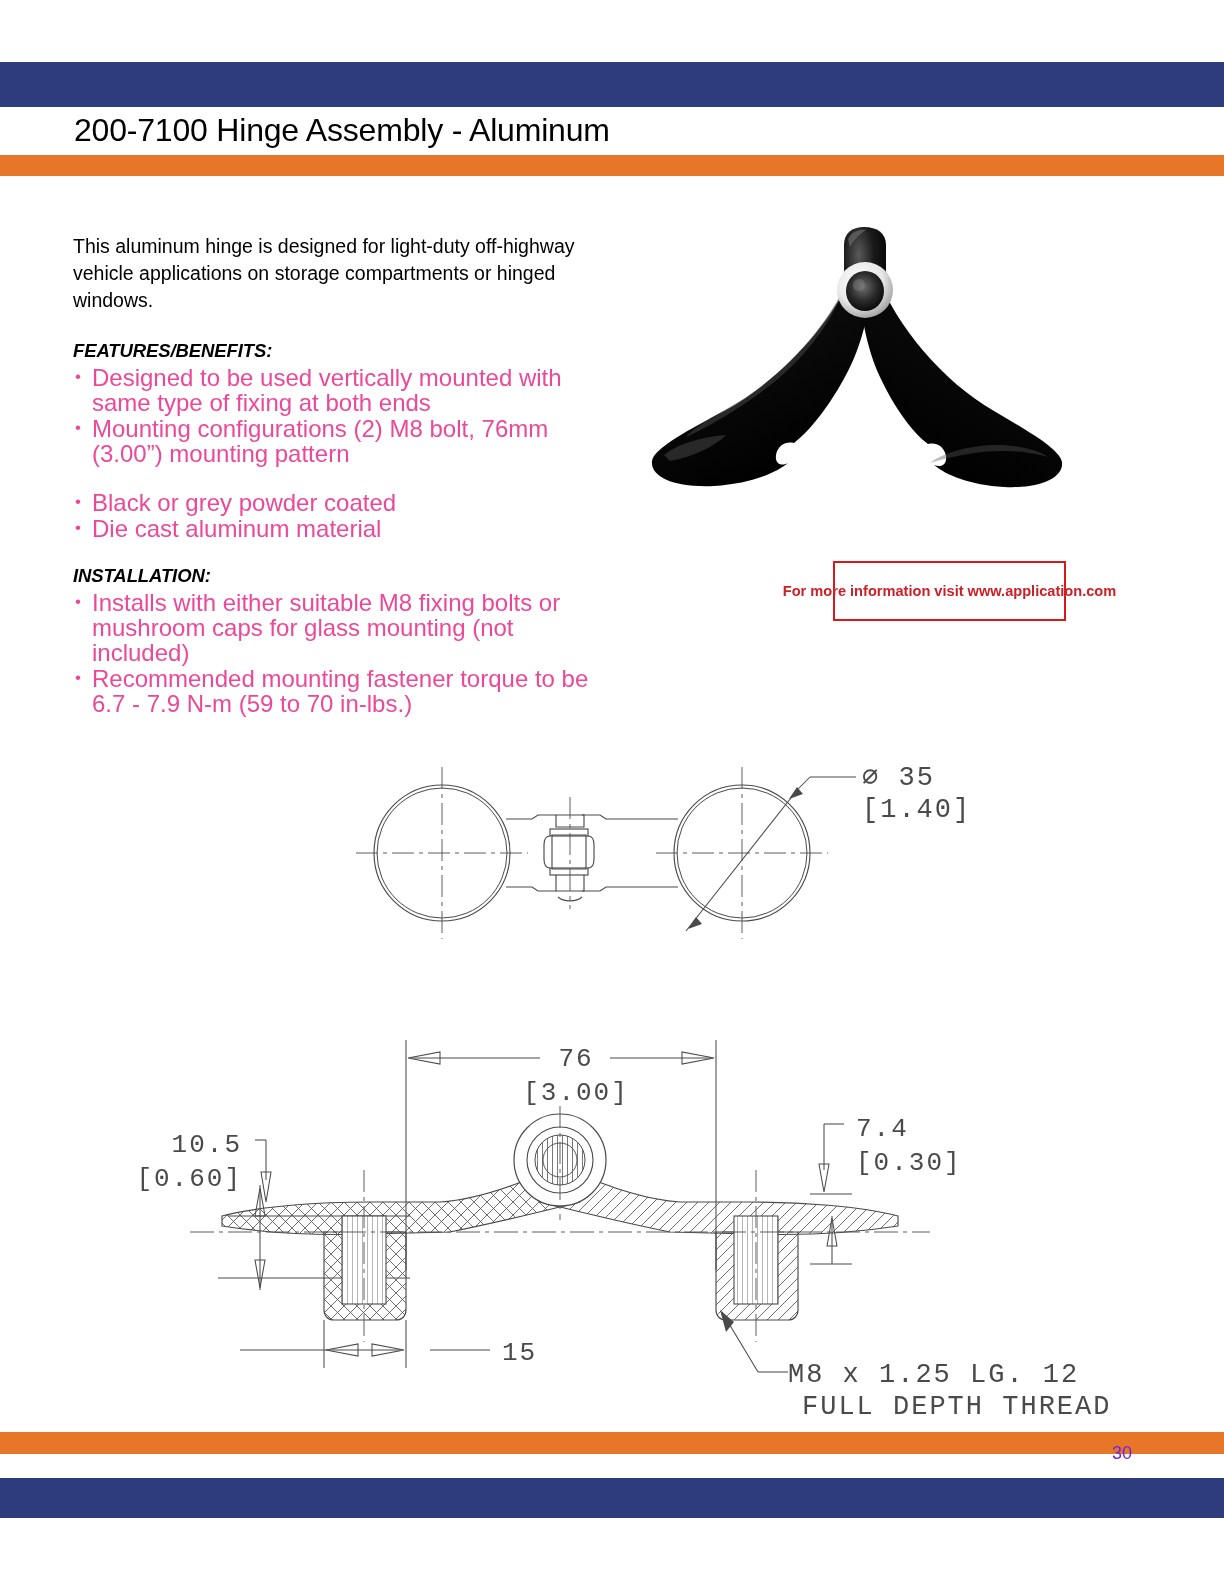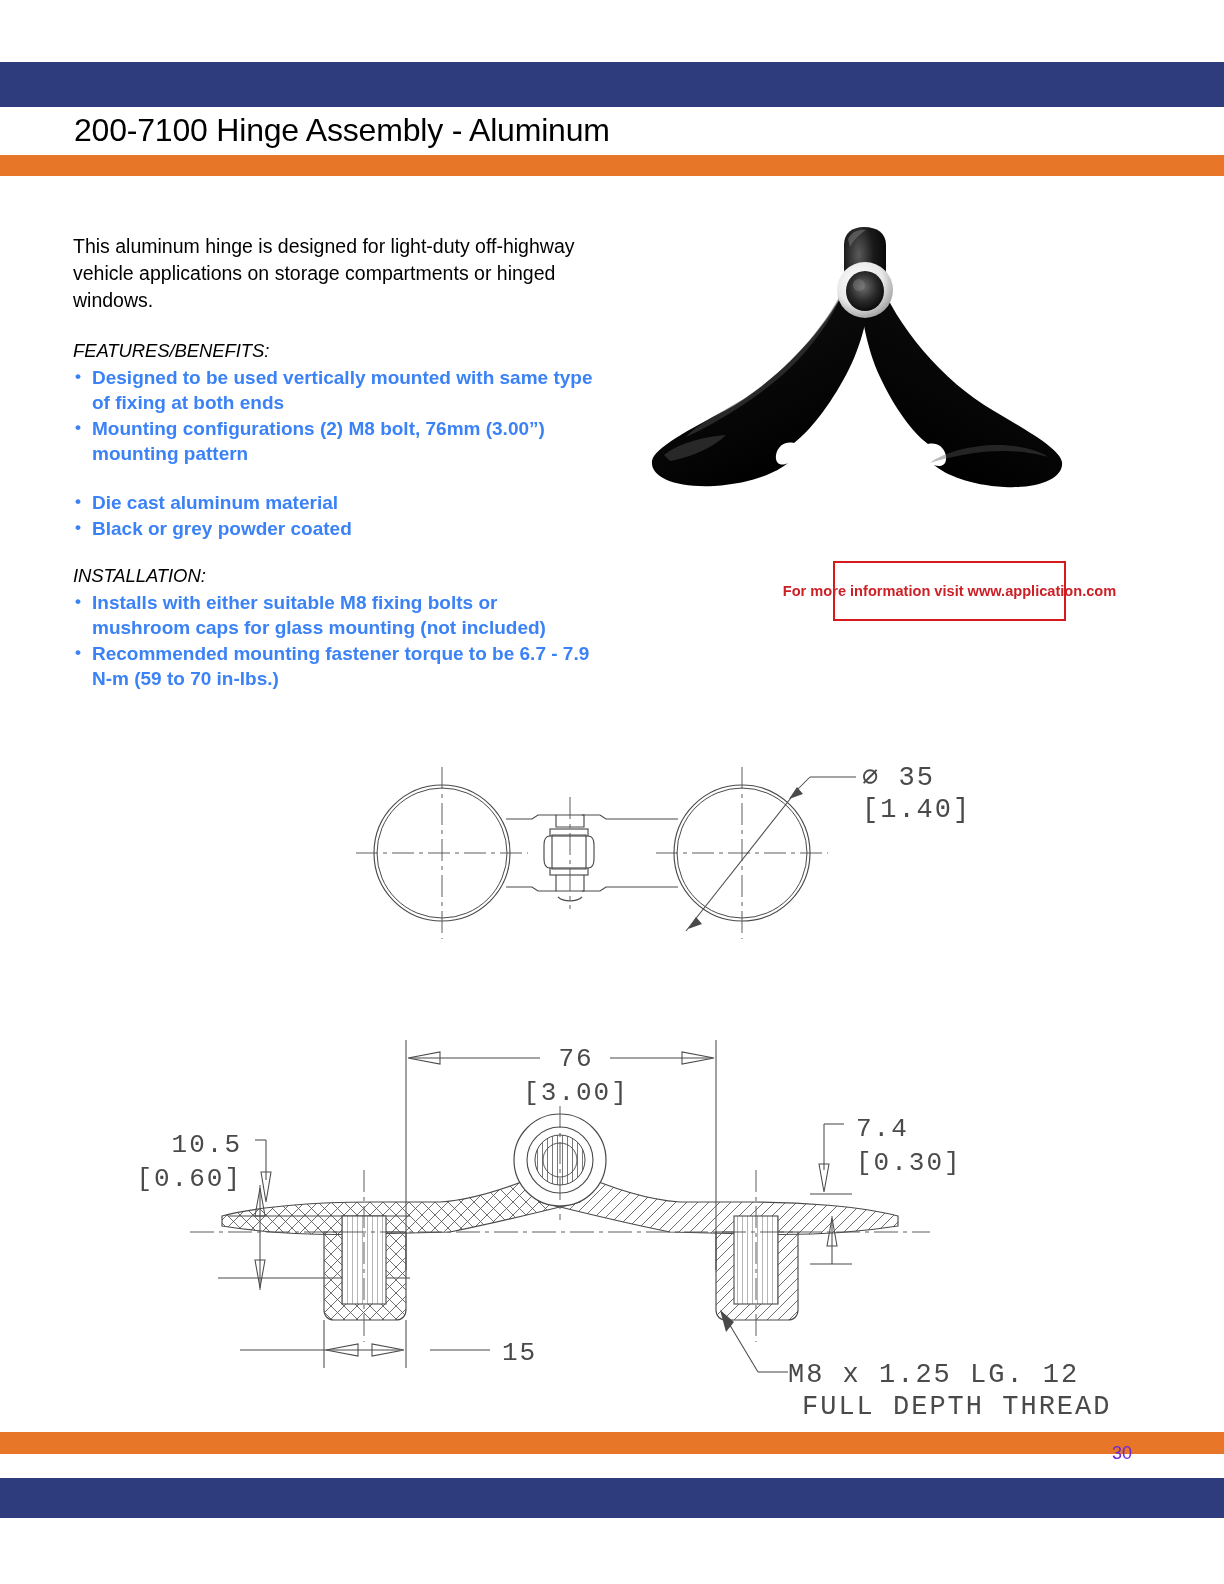--- a/index.html
+++ b/index.html
@@ -48,39 +48,38 @@
     margin-top: 41px;
   }
   .intro {
     font-size: 19.5px;
     line-height: 27px;
     color: #000;
     margin: 0 0 26px 0;
   }
   .section-heading {
     font-size: 18.5px;
-    font-weight: normal;
+    font-weight: bold;
     font-style: italic;
     color: #000;
     margin: 0 0 3px 0;
     letter-spacing: -0.1px;
   }
   ul.bullets {
     list-style: none;
     margin: 0 0 24px 0;
     padding: 0;
   }
   ul.bullets li {
-    font-size: 19px;
+    font-size: 24px;
     line-height: 25px;
-    color: #3b82f6;
+    color: #ec4899;
     position: relative;
     padding-left: 19px;
     margin-bottom: 1px;
-    font-weight: bold;
   }
   ul.bullets li::before {
     content: "\2022";
     position: absolute;
     left: 2px;
     top: -1px;
     font-size: 17px;
   }
   #disclaimer {
     font-size: 14.2px;
@@ -159,22 +158,22 @@
 
   <p class="intro">This aluminum hinge is designed for light-duty off-highway vehicle applications on storage compartments or hinged windows.</p>
 
   <div class="section-heading">FEATURES/BENEFITS:</div>
   <ul class="bullets">
     <li>Designed to be used vertically mounted with same type of fixing at both ends</li>
     <li>Mounting configurations (2) M8 bolt, 76mm (3.00”) mounting pattern</li>
   </ul>
 
   <ul class="bullets">
+    <li>Black or grey powder coated</li>
     <li>Die cast aluminum material</li>
-    <li>Black or grey powder coated</li>
   </ul>
 
   <div class="section-heading">INSTALLATION:</div>
   <ul class="bullets">
     <li>Installs with either suitable M8 fixing bolts or mushroom caps for glass mounting (not included)</li>
     <li>Recommended mounting fastener torque to be 6.7 - 7.9 N-m (59 to 70 in-lbs.)</li>
   </ul>
 
 </div>
 

